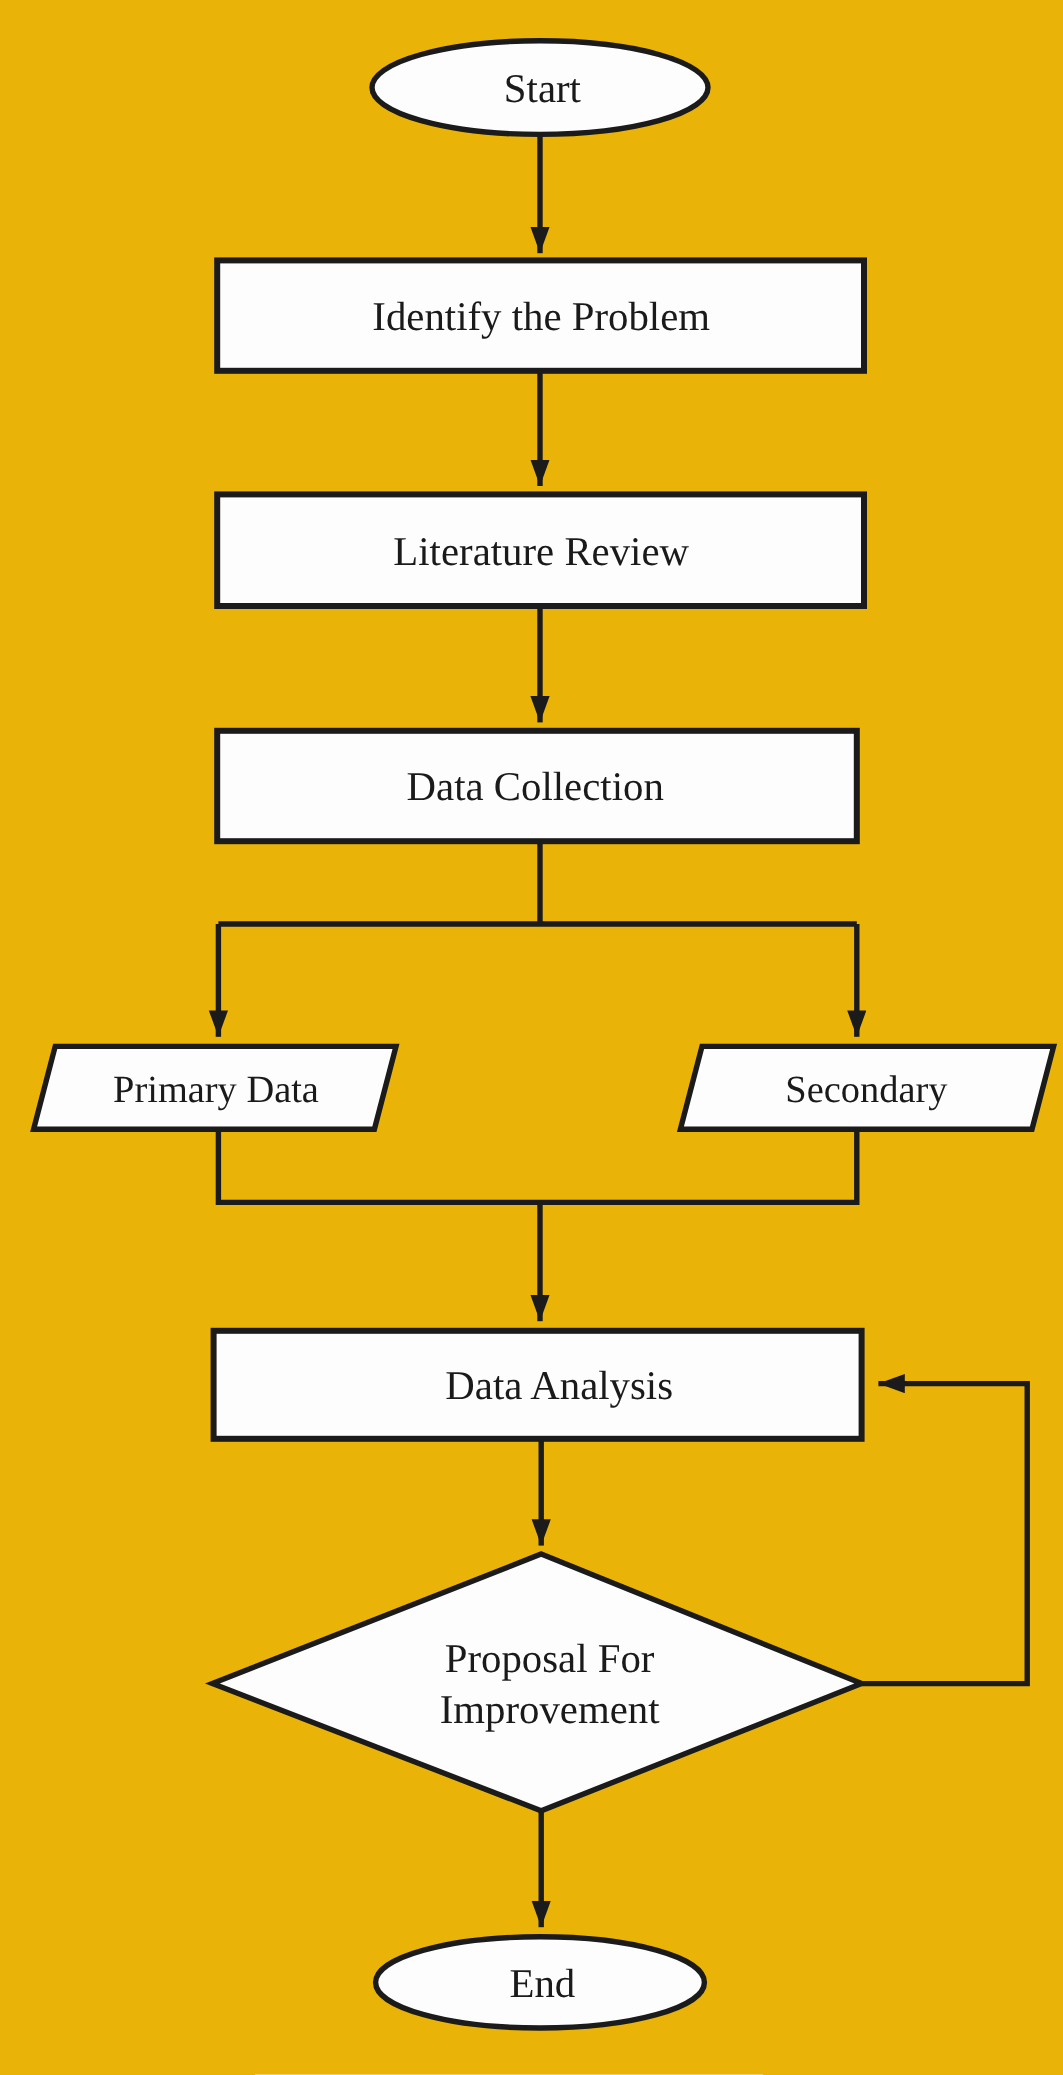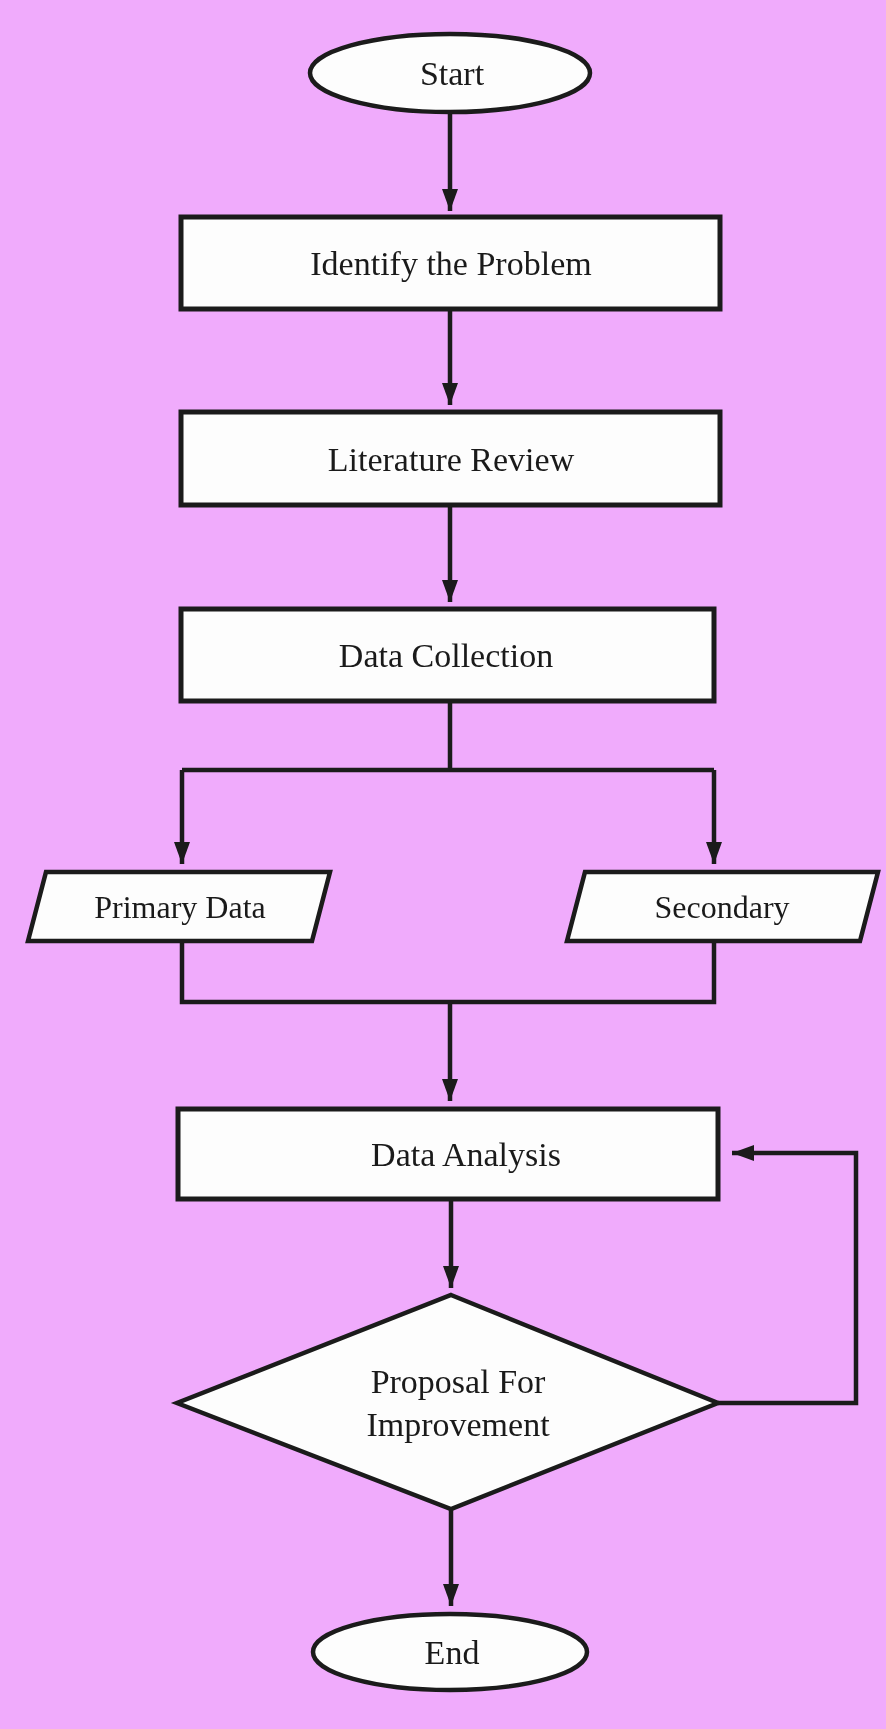--- a/index.html
+++ b/index.html
@@ -4,21 +4,21 @@
 <style>
   html, body {
     margin: 0;
     padding: 0;
     background: #fcfcfc;
   }
   .page {
     position: relative;
     width: 886px;
     height: 1729px;
-    background: #f0abfc;
+    background: #eab308;
     font-family: "Liberation Serif", "DejaVu Serif", serif;
     text-align: right;
   }
   svg { display: block; }
   .shape {
     fill: #fdfdfd;
     stroke: #1b1b1b;
     stroke-width: 5;
     stroke-linejoin: miter;
   }

